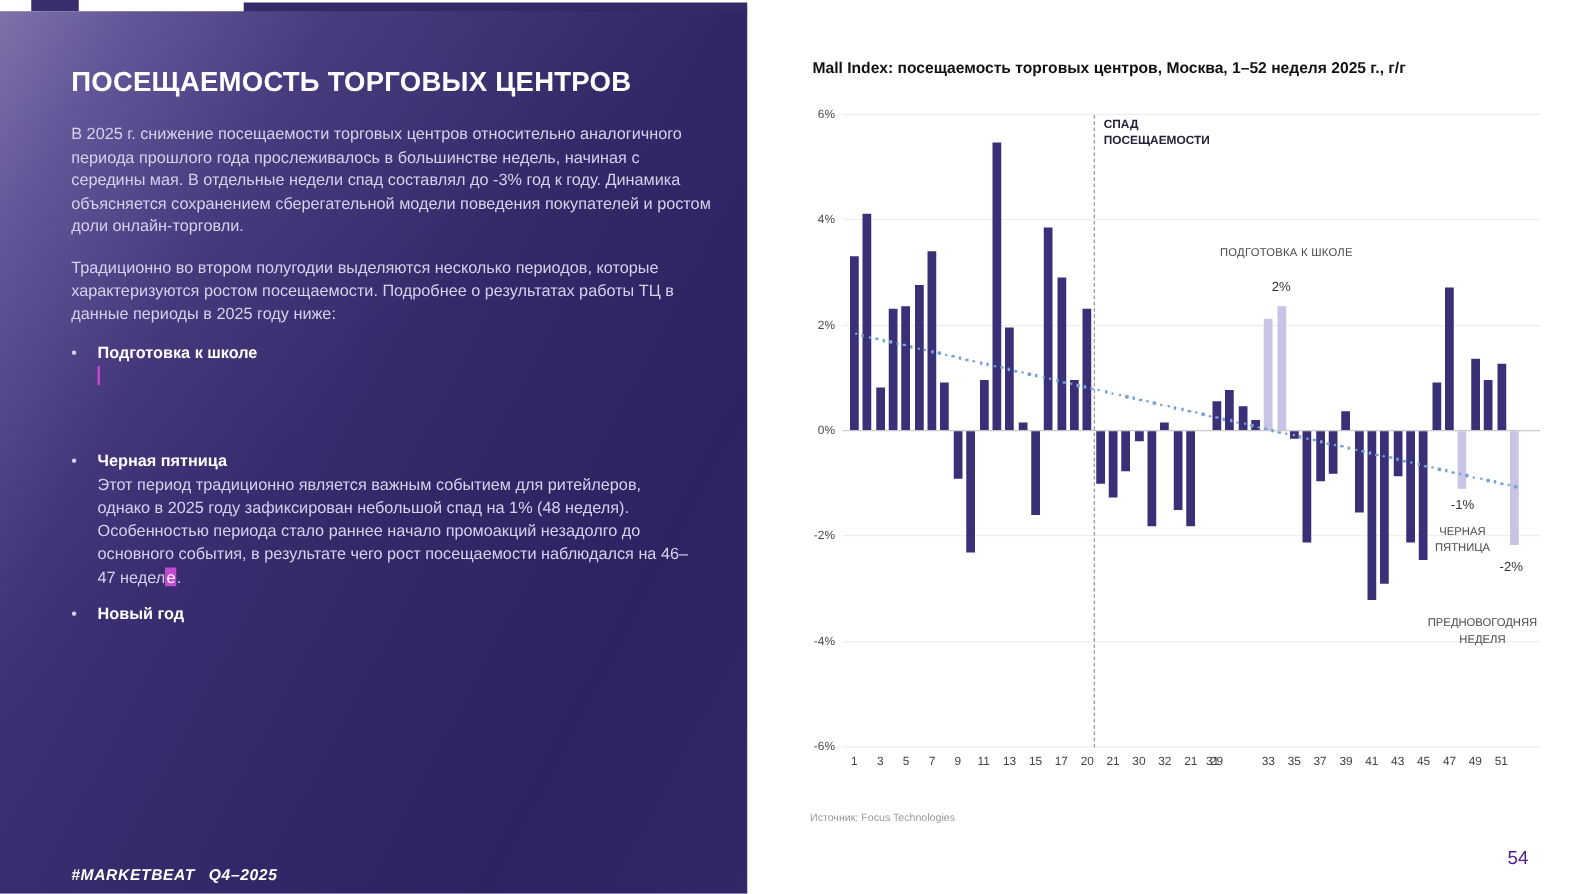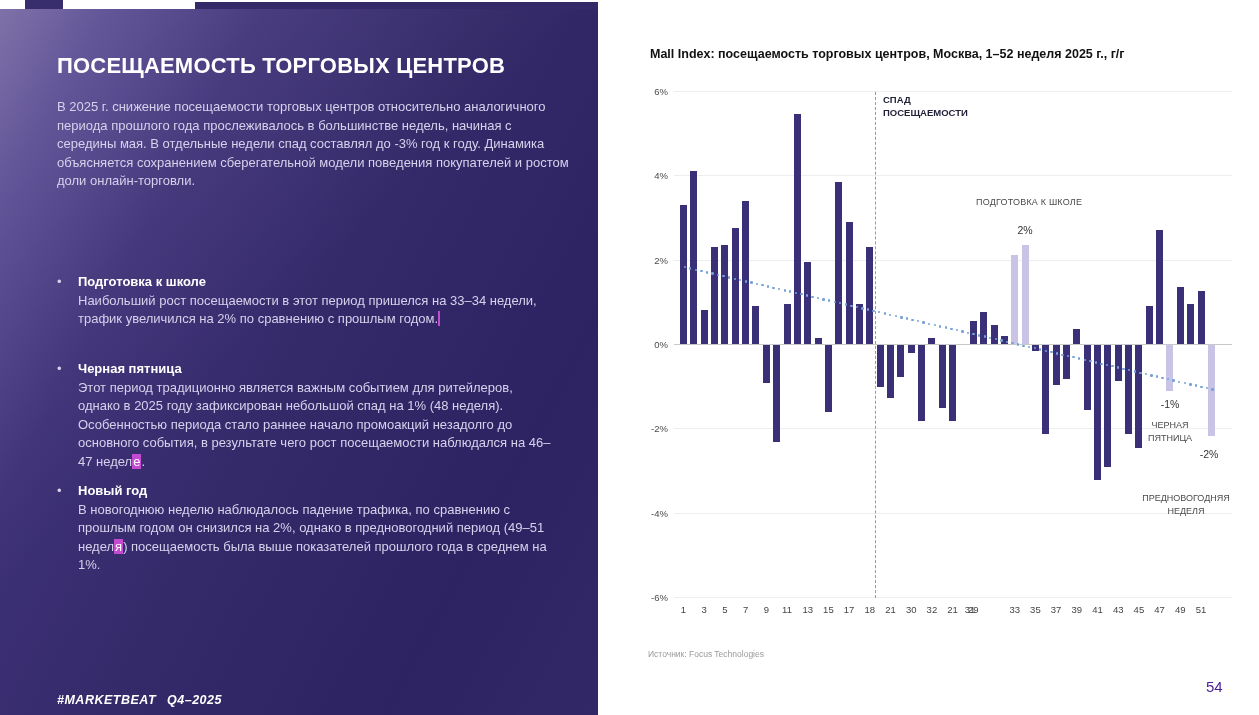--- a/index.html
+++ b/index.html
@@ -86,36 +86,36 @@
 </style>
 </head>
 <body>
 
 <div class="top-block"></div>
 <div class="top-strip"></div>
 
 <div class="left-panel">
   <div class="lp-title">ПОСЕЩАЕМОСТЬ ТОРГОВЫХ ЦЕНТРОВ</div>
   <div class="lp-para" id="para1">В 2025 г. снижение посещаемости торговых центров относительно аналогичного периода прошлого года прослеживалось в большинстве недель, начиная с середины мая. В отдельные недели спад составлял до -3% год к году. Динамика объясняется сохранением сберегательной модели поведения покупателей и ростом доли онлайн-торговли.</div>
+  <div class="lp-para" id="para2">Традиционно во втором полугодии выделяются несколько периодов, которые характеризуются ростом посещаемости. Подробнее о результатах работы ТЦ в данные периоды в 2025 году ниже:</div>
 
   <div class="bullets">
     <div class="bullet" id="bullet-0">
       <span class="marker">•</span>
       <div class="b-title">Подготовка к школе</div>
-      <div class="b-body"><span>Наибольший рост посещаемости в этот период пришелся на 33–34 недели, трафик увеличился на 2% по сравнению с прошлым годом.</span><span class="hl"></span><span></span></div>
+      <div class="b-body"><span class="hl"></span><span></span></div>
     </div>
     <div class="bullet" id="bullet-1">
       <span class="marker">•</span>
       <div class="b-title">Черная пятница</div>
       <div class="b-body"><span>Этот период традиционно является важным событием для ритейлеров, однако в 2025 году зафиксирован небольшой спад на 1% (48 неделя). Особенностью периода стало раннее начало промоакций незадолго до основного события, в результате чего рост посещаемости наблюдался на 46–47 недел</span><span class="hl">е</span><span>.</span></div>
     </div>
     <div class="bullet" id="bullet-2">
       <span class="marker">•</span>
       <div class="b-title">Новый год</div>
-      <div class="b-body"><span>В новогоднюю неделю наблюдалось падение трафика, по сравнению с прошлым годом он снизился на 2%, однако в предновогодний период (49–51 недел</span><span class="hl">я</span><span>) посещаемость была выше показателей прошлого года в среднем на 1%.</span></div>
     </div>
   </div>
 
   <div class="lp-footer">
     <span>#MARKETBEAT</span><span class="period">Q4–2025</span>
   </div>
 </div>
 
 <div class="right-panel">
   <div class="chart-title">Mall Index: посещаемость торговых центров, Москва, 1–52 неделя 2025 г., г/г</div>
@@ -189,21 +189,21 @@
       <div class="bar" style="left: 609.85px; height: 90.6655px; top: 345px; background: rgb(201, 196, 230);"></div>
       <div class="xlabel" style="left: 85.5px;">1</div>
       <div class="xlabel" style="left: 106.2px;">3</div>
       <div class="xlabel" style="left: 126.9px;">5</div>
       <div class="xlabel" style="left: 147.6px;">7</div>
       <div class="xlabel" style="left: 168.3px;">9</div>
       <div class="xlabel" style="left: 189px;">11</div>
       <div class="xlabel" style="left: 209.7px;">13</div>
       <div class="xlabel" style="left: 230.4px;">15</div>
       <div class="xlabel" style="left: 251.1px;">17</div>
-      <div class="xlabel" style="left: 271.8px;">18</div>
+      <div class="xlabel" style="left: 271.8px;">20</div>
       <div class="xlabel" style="left: 292.5px;">21</div>
       <div class="xlabel" style="left: 313.2px;">30</div>
       <div class="xlabel" style="left: 333.9px;">32</div>
       <div class="xlabel" style="left: 354.6px;">21</div>
       <div class="xlabel" style="left: 375.3px;">29</div>
       <div class="xlabel" style="left: 372px;">31</div>
       <div class="xlabel" style="left: 416.7px;">33</div>
       <div class="xlabel" style="left: 437.4px;">35</div>
       <div class="xlabel" style="left: 458.1px;">37</div>
       <div class="xlabel" style="left: 478.8px;">39</div>

